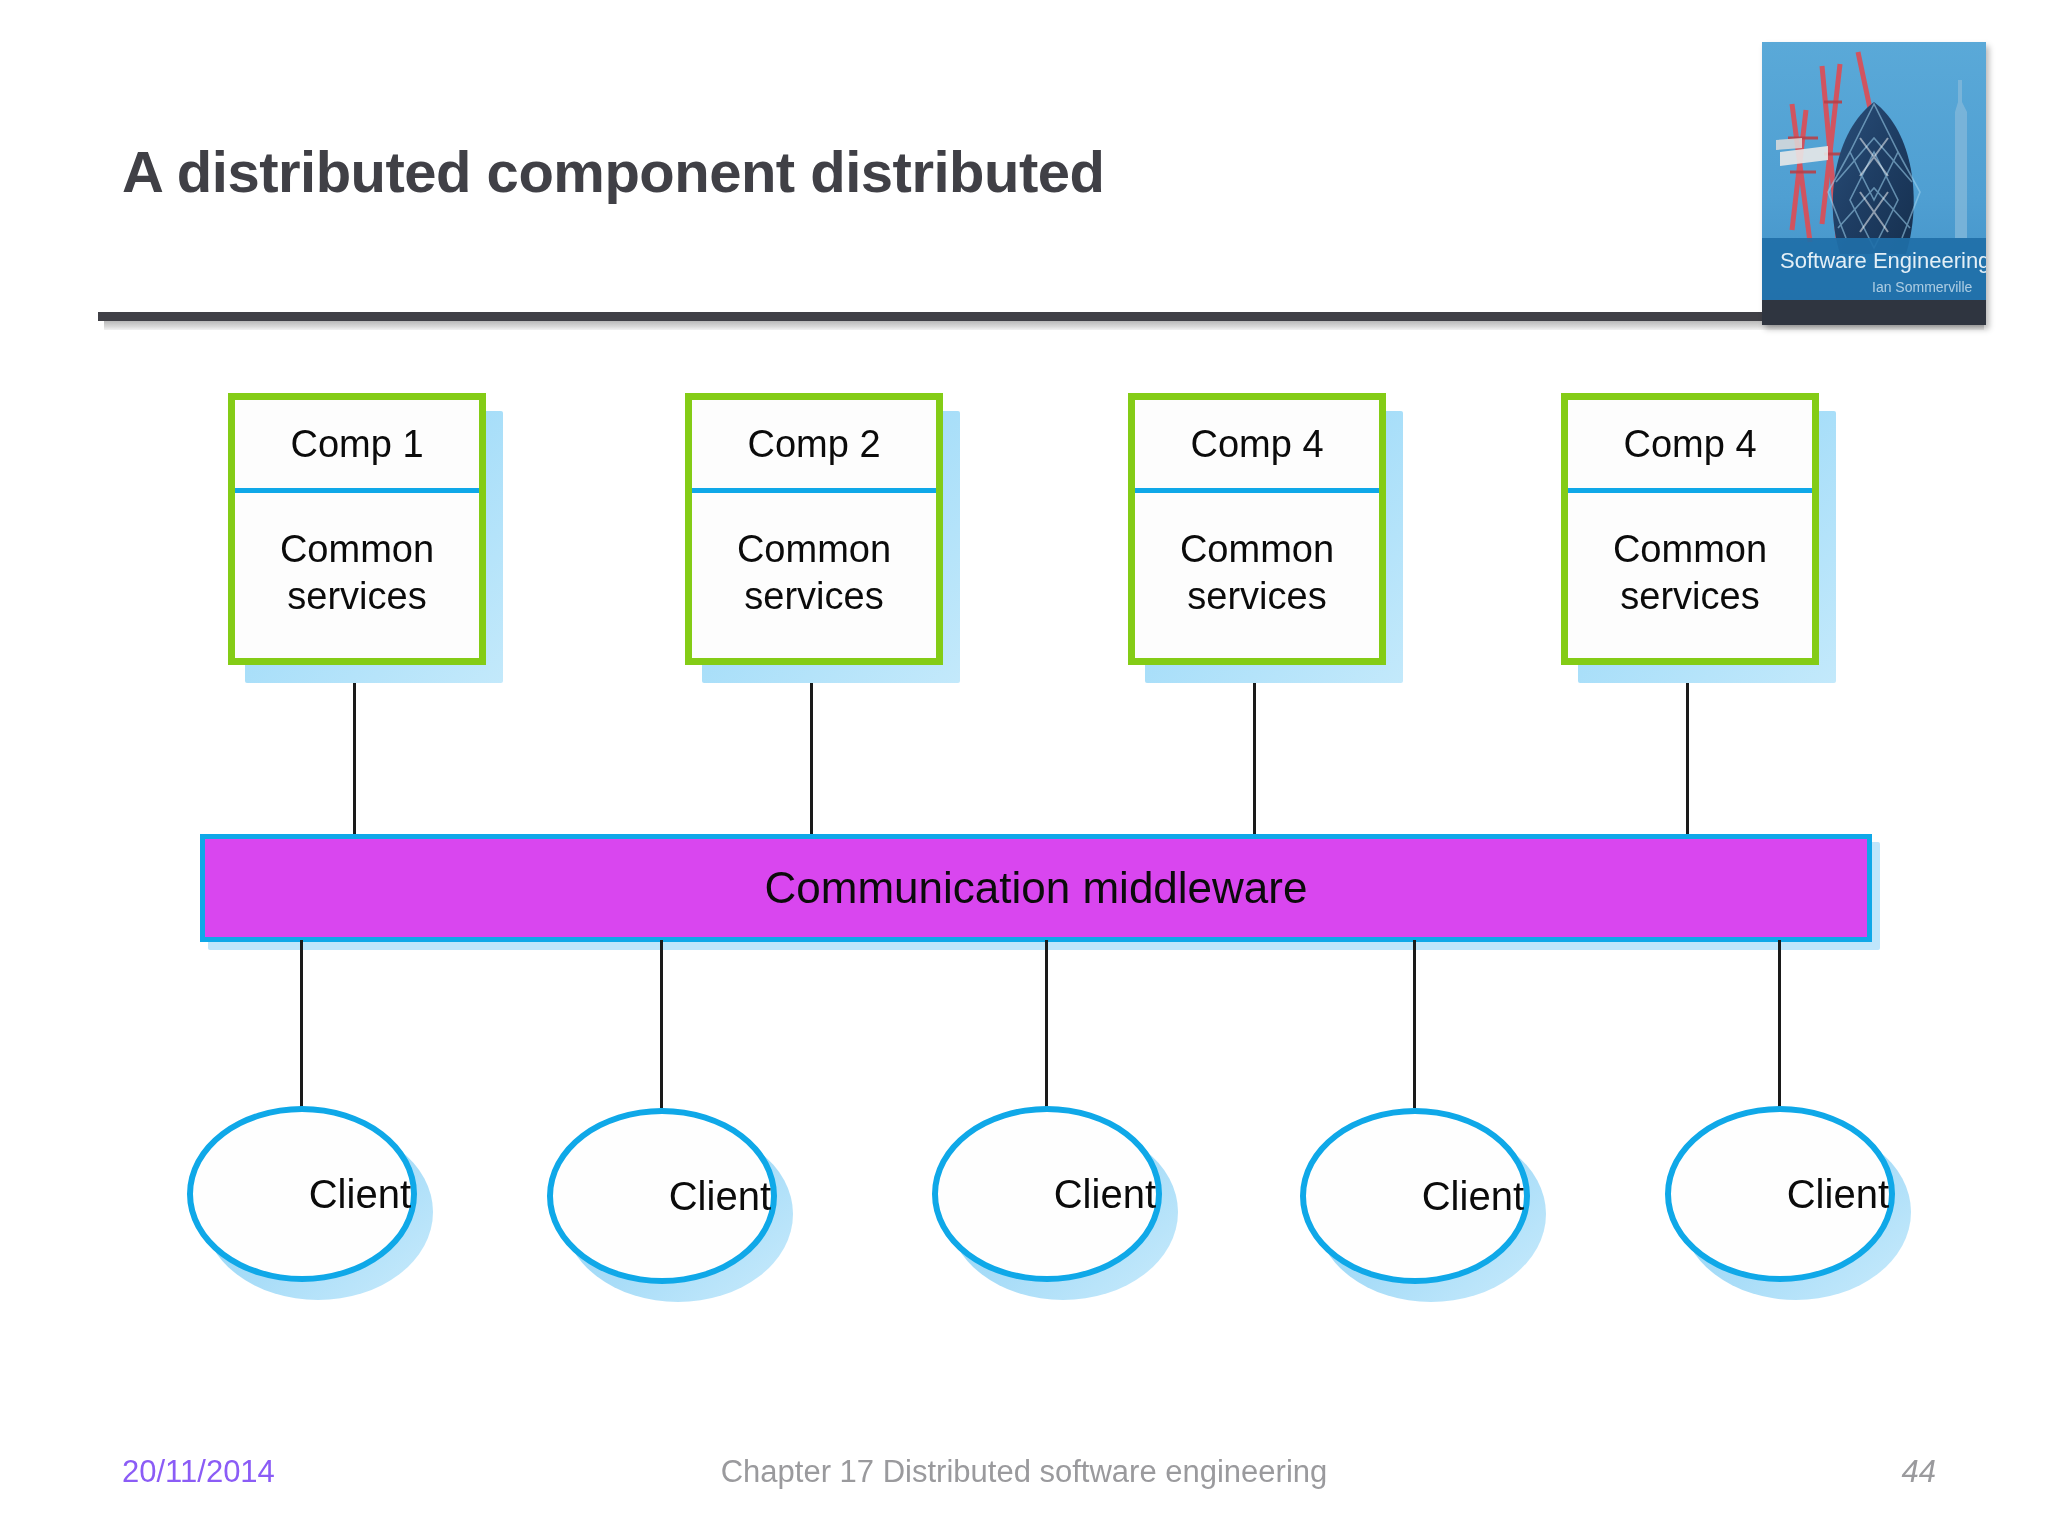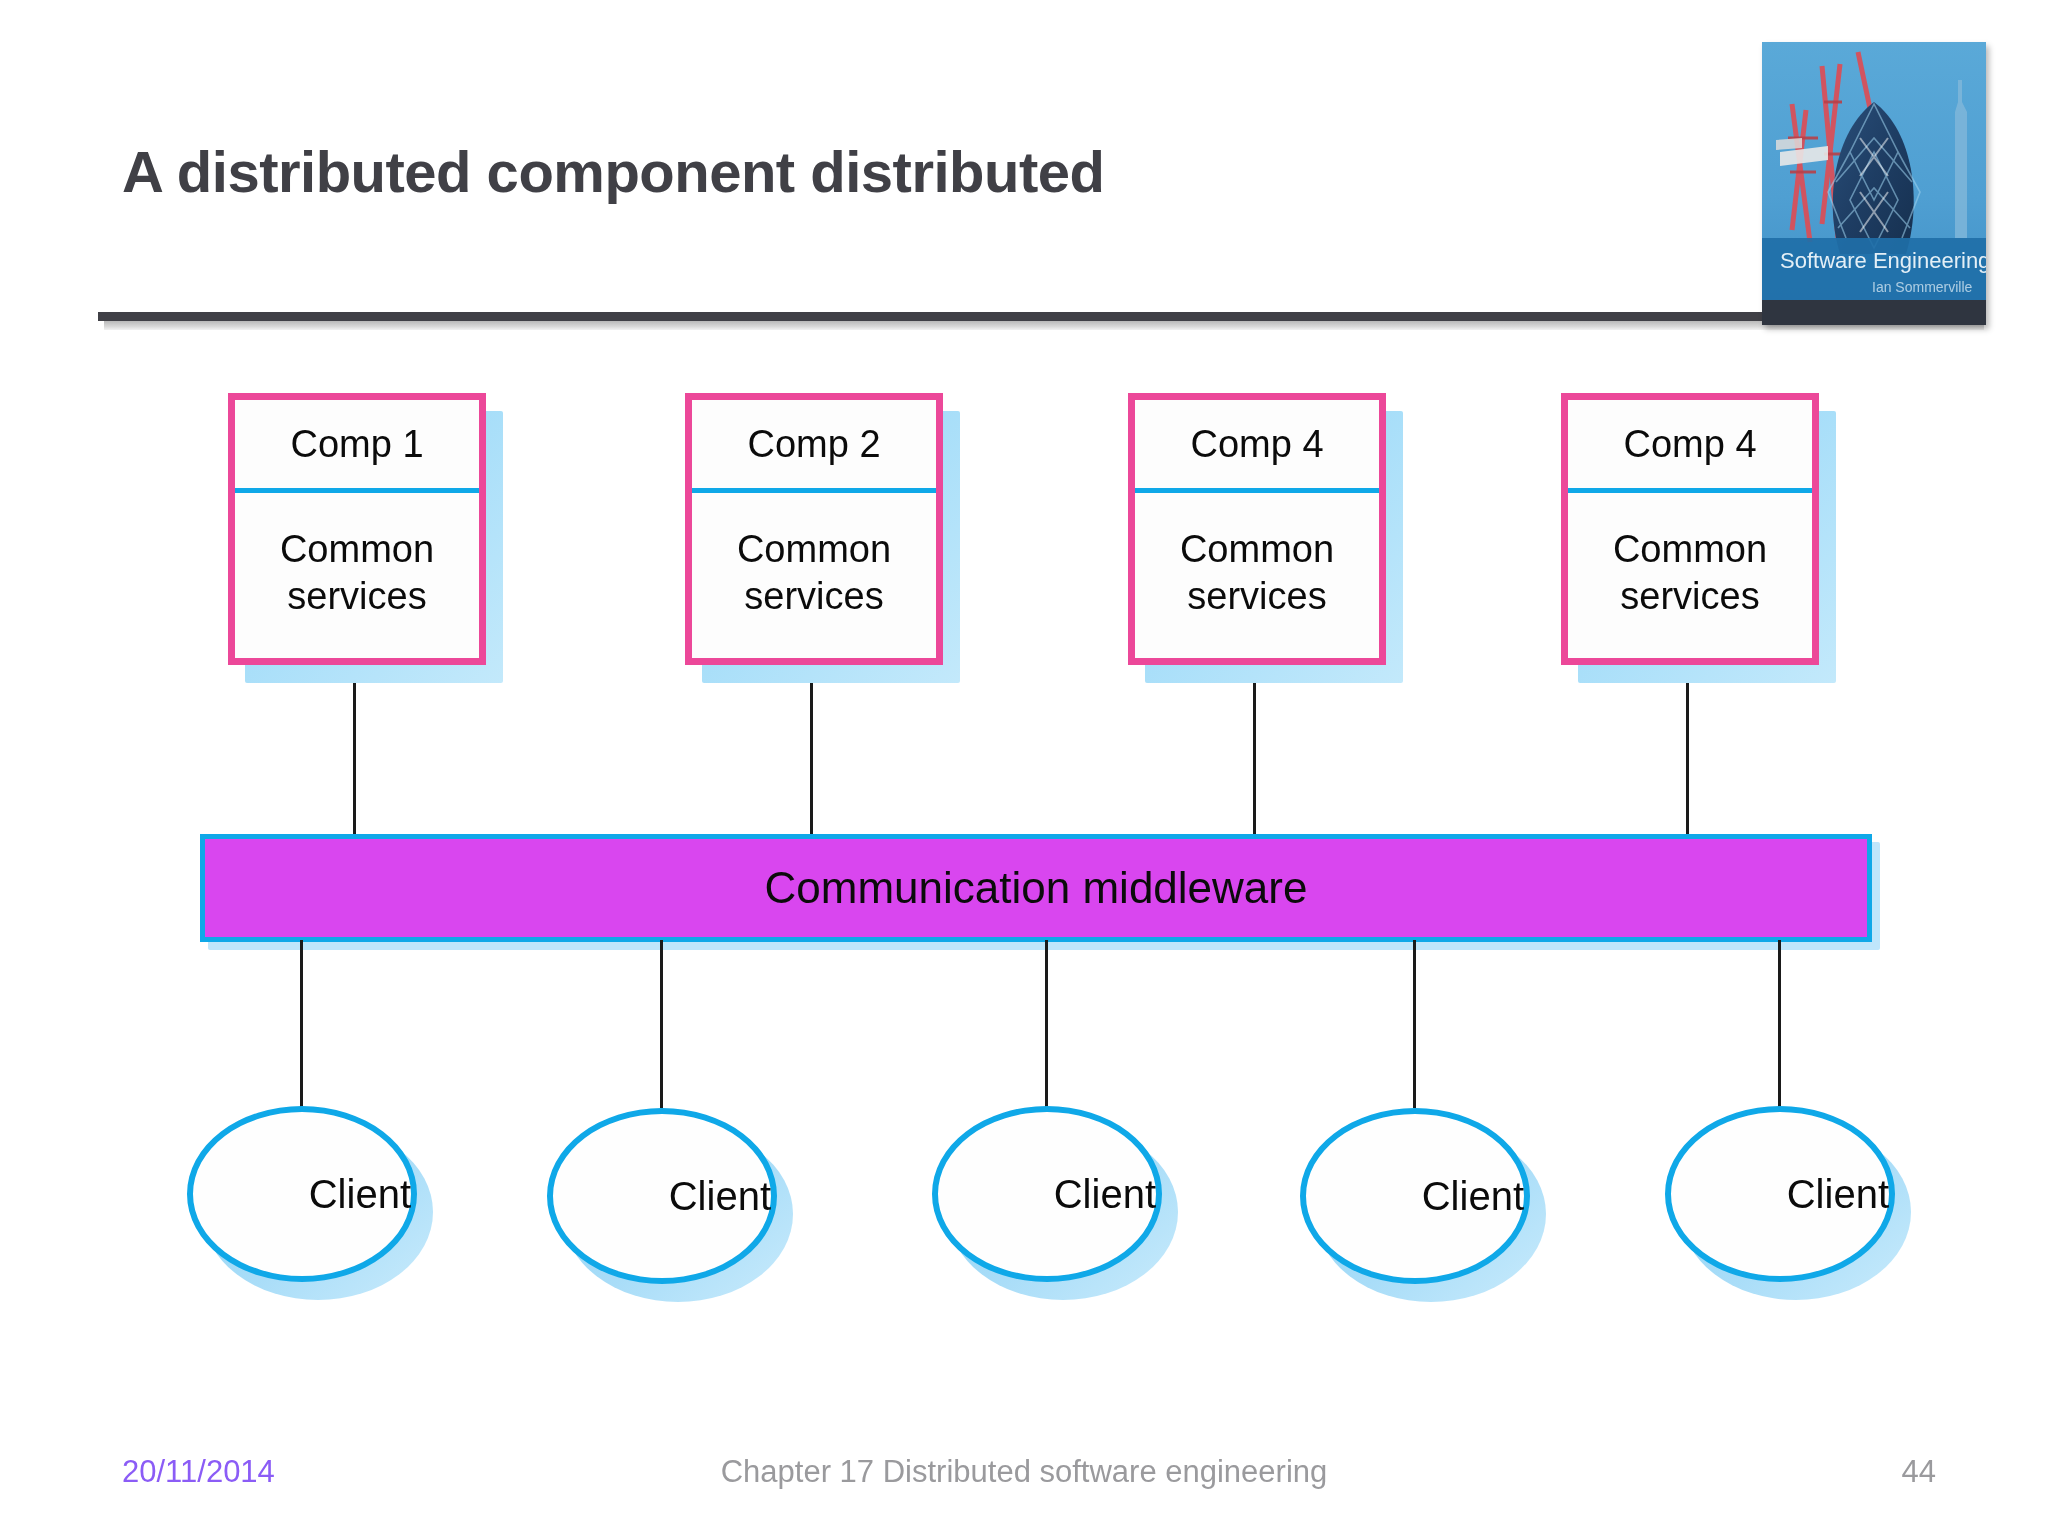--- a/index.html
+++ b/index.html
@@ -84,21 +84,21 @@
     height: 272px;
     background: linear-gradient(135deg, #9ad9f7 0%, #a7def9 45%, #c3e9fb 100%);
     border-radius: 2px;
   }
   .comp-body {
     position: absolute;
     left: 0; top: 0;
     width: 258px;
     height: 272px;
     box-sizing: border-box;
-    border: 7px solid #ec4899;
+    border: 7px solid #84cc16;
     background: #fdfdfd;
     display: flex;
     flex-direction: column;
   }
   .comp-top {
     flex: 0 0 88px;
     border-bottom: 5px solid #0FA8E8;
     display: flex;
     align-items: center;
     justify-content: center;
@@ -197,20 +197,21 @@
     text-align: center;
     font-size: 31px;
     color: #9a9a9d;
   }
   .footer-page {
     position: absolute;
     right: 112px;
     top: 1454px;
     font-size: 31px;
     color: #9a9a9d;
+    font-style: italic;
   }
 </style>
 </head>
 <body>
 
 <div class="slide">
 
   <div class="title">A distributed component distributed</div>
 
   <div class="title-rule-shadow"></div>

